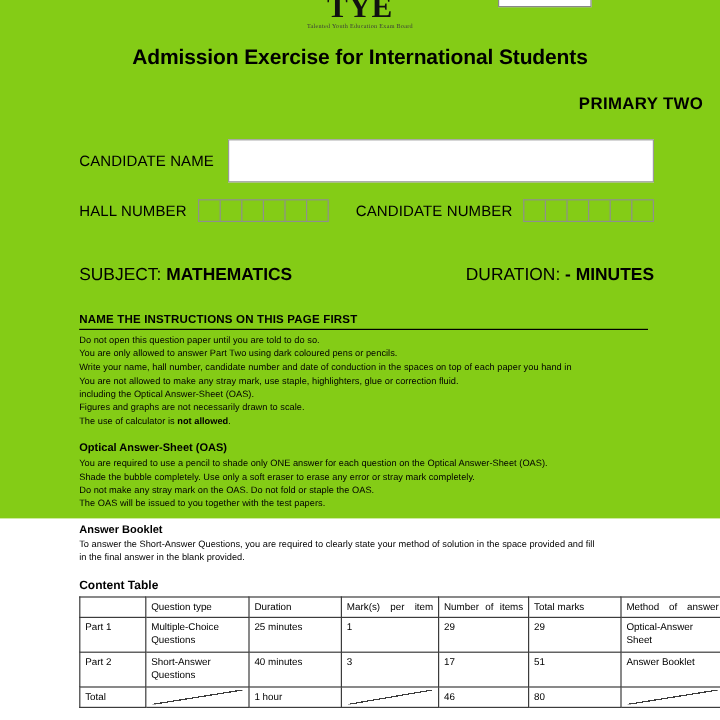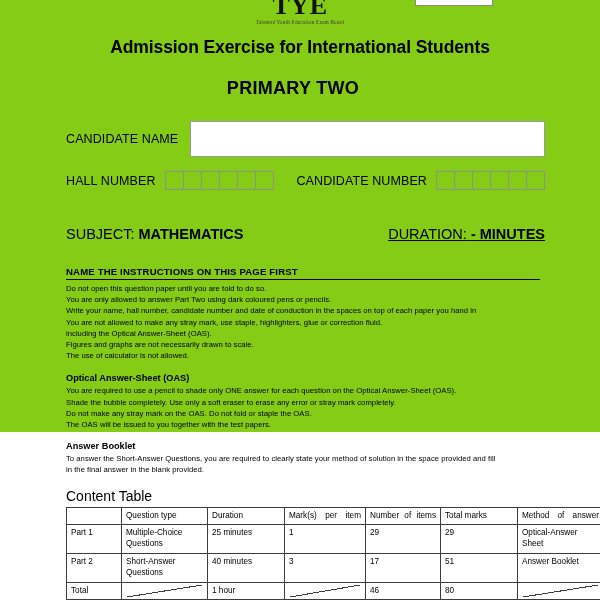--- a/index.html
+++ b/index.html
@@ -65,22 +65,22 @@
   
   .doc-title {
     margin: 7px 0 0 0;
     text-align: center;
     font-size: 17.5px;
     font-weight: bold;
     letter-spacing: -0.1px;
   }
   .doc-subtitle {
     margin: 20px 14px 0 0;
-    text-align: center;
-    font-size: 18px;
+    text-align: right;
+    font-size: 14px;
     font-weight: bold;
     letter-spacing: 0.3px;
   }
 
   
   .fields {
     margin: 22px 0 0 0;
     padding: 0 55px 0 66px;
   }
   .field-row {
@@ -126,21 +126,20 @@
   }
 
   .row-subject {
     display: flex;
     align-items: baseline;
     margin-top: 36px;
     font-size: 14.5px;
   }
   .row-subject .right {
     margin-left: auto;
-    text-decoration: underline;
   }
   .lbl-light { font-weight: normal; }
   .lbl-bold { font-weight: bold; }
 
   
   .body-zone {
     padding: 0 60px 0 66px;
     margin-top: 24px;
   }
   h2.sec-head {
@@ -159,26 +158,26 @@
     line-height: 11.2px;
     margin: 0;
     letter-spacing: 0.02px;
   }
   .sub-head {
     font-size: 9.2px;
     font-weight: bold;
     margin: 12px 0 2px 0;
   }
   .sub-head.tight { margin-top: 11px; }
-  b.inline { font-weight: normal; }
+  b.inline { font-weight: bold; }
 
   
   .table-head {
-    font-size: 14px;
-    font-weight: normal;
+    font-size: 10px;
+    font-weight: bold;
     margin: 12px 0 3px 0;
   }
   table.content {
     border-collapse: collapse;
     width: 100%;
     table-layout: fixed;
   }
   table.content td, table.content th {
     border: 1px solid #3c3c3c;
     font-size: 8.2px;

